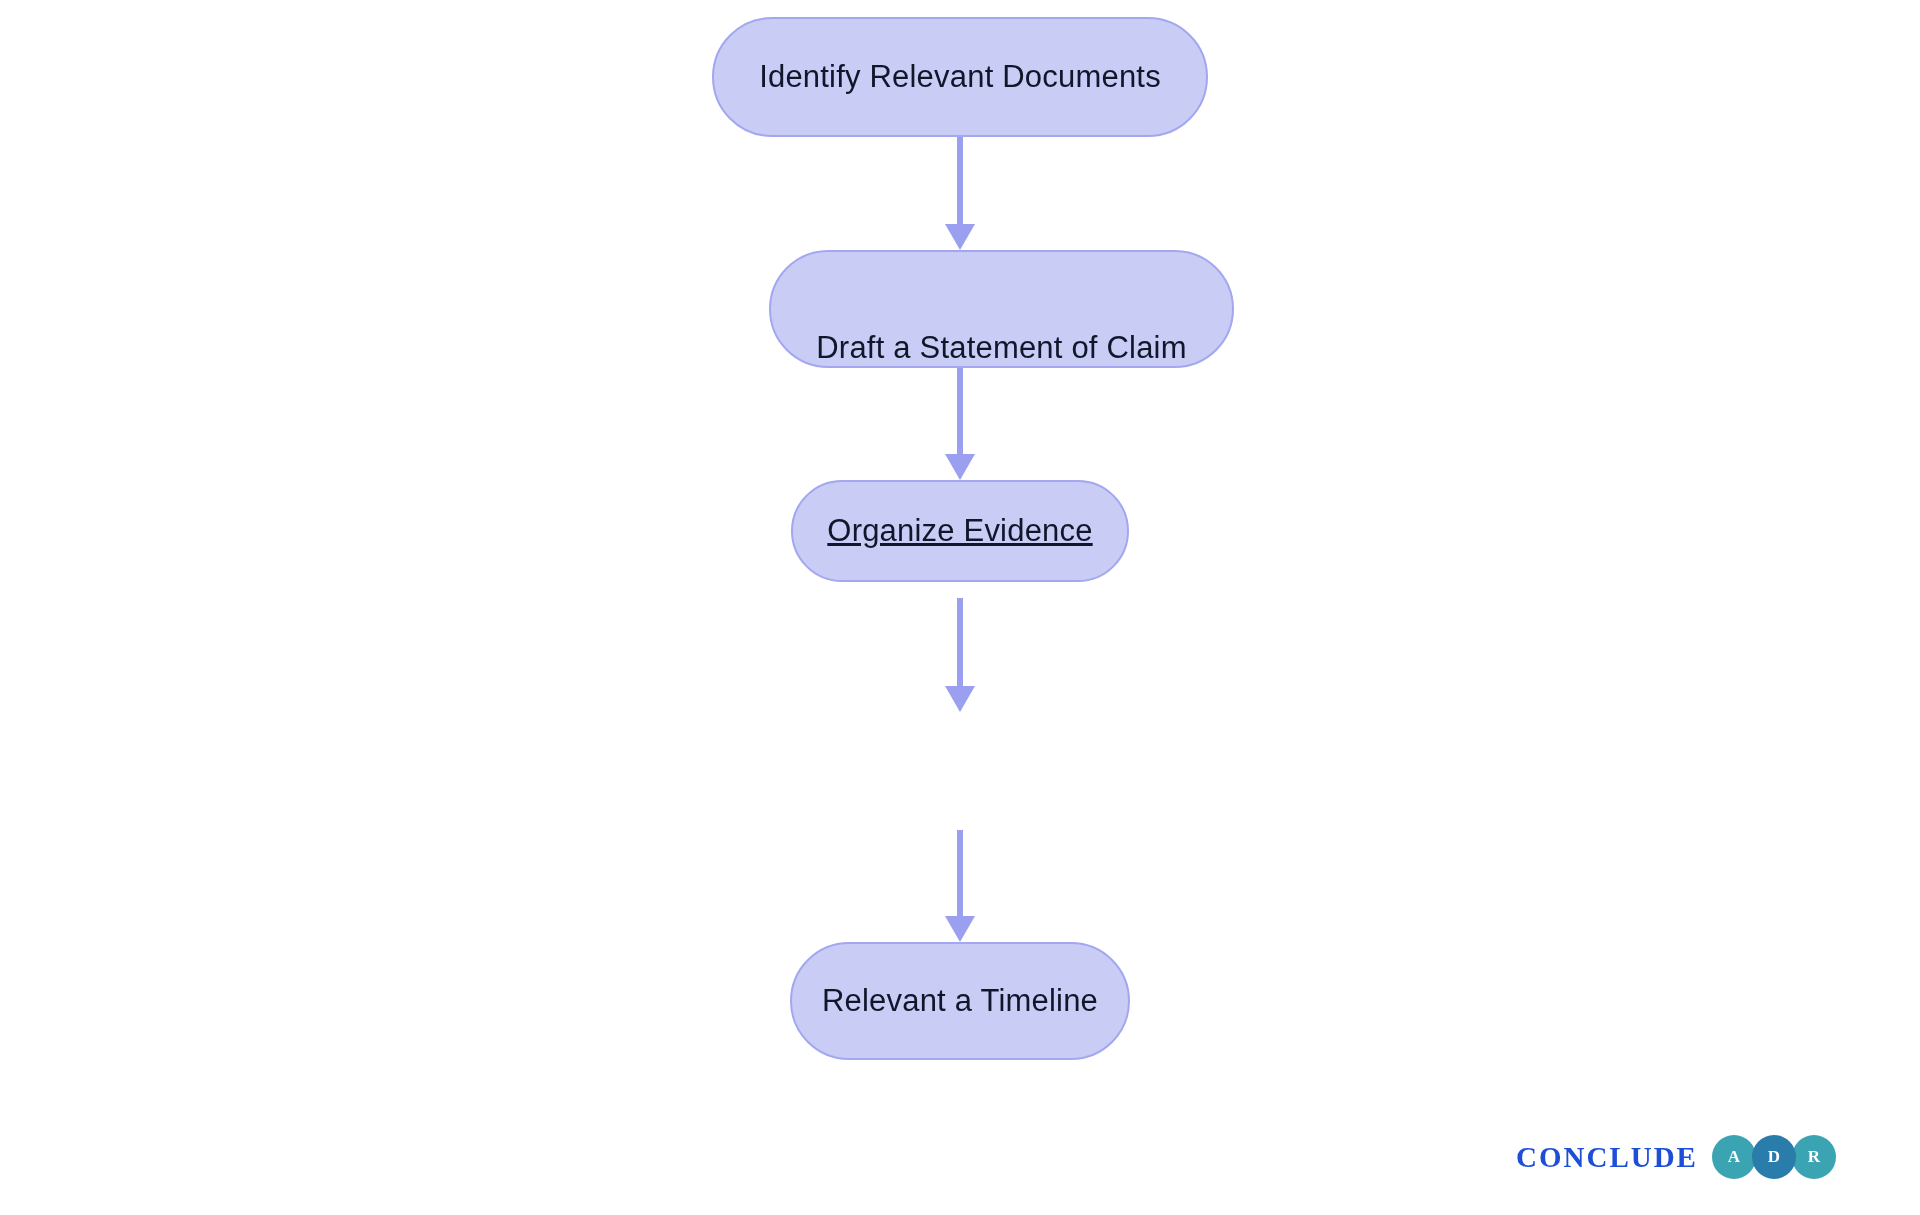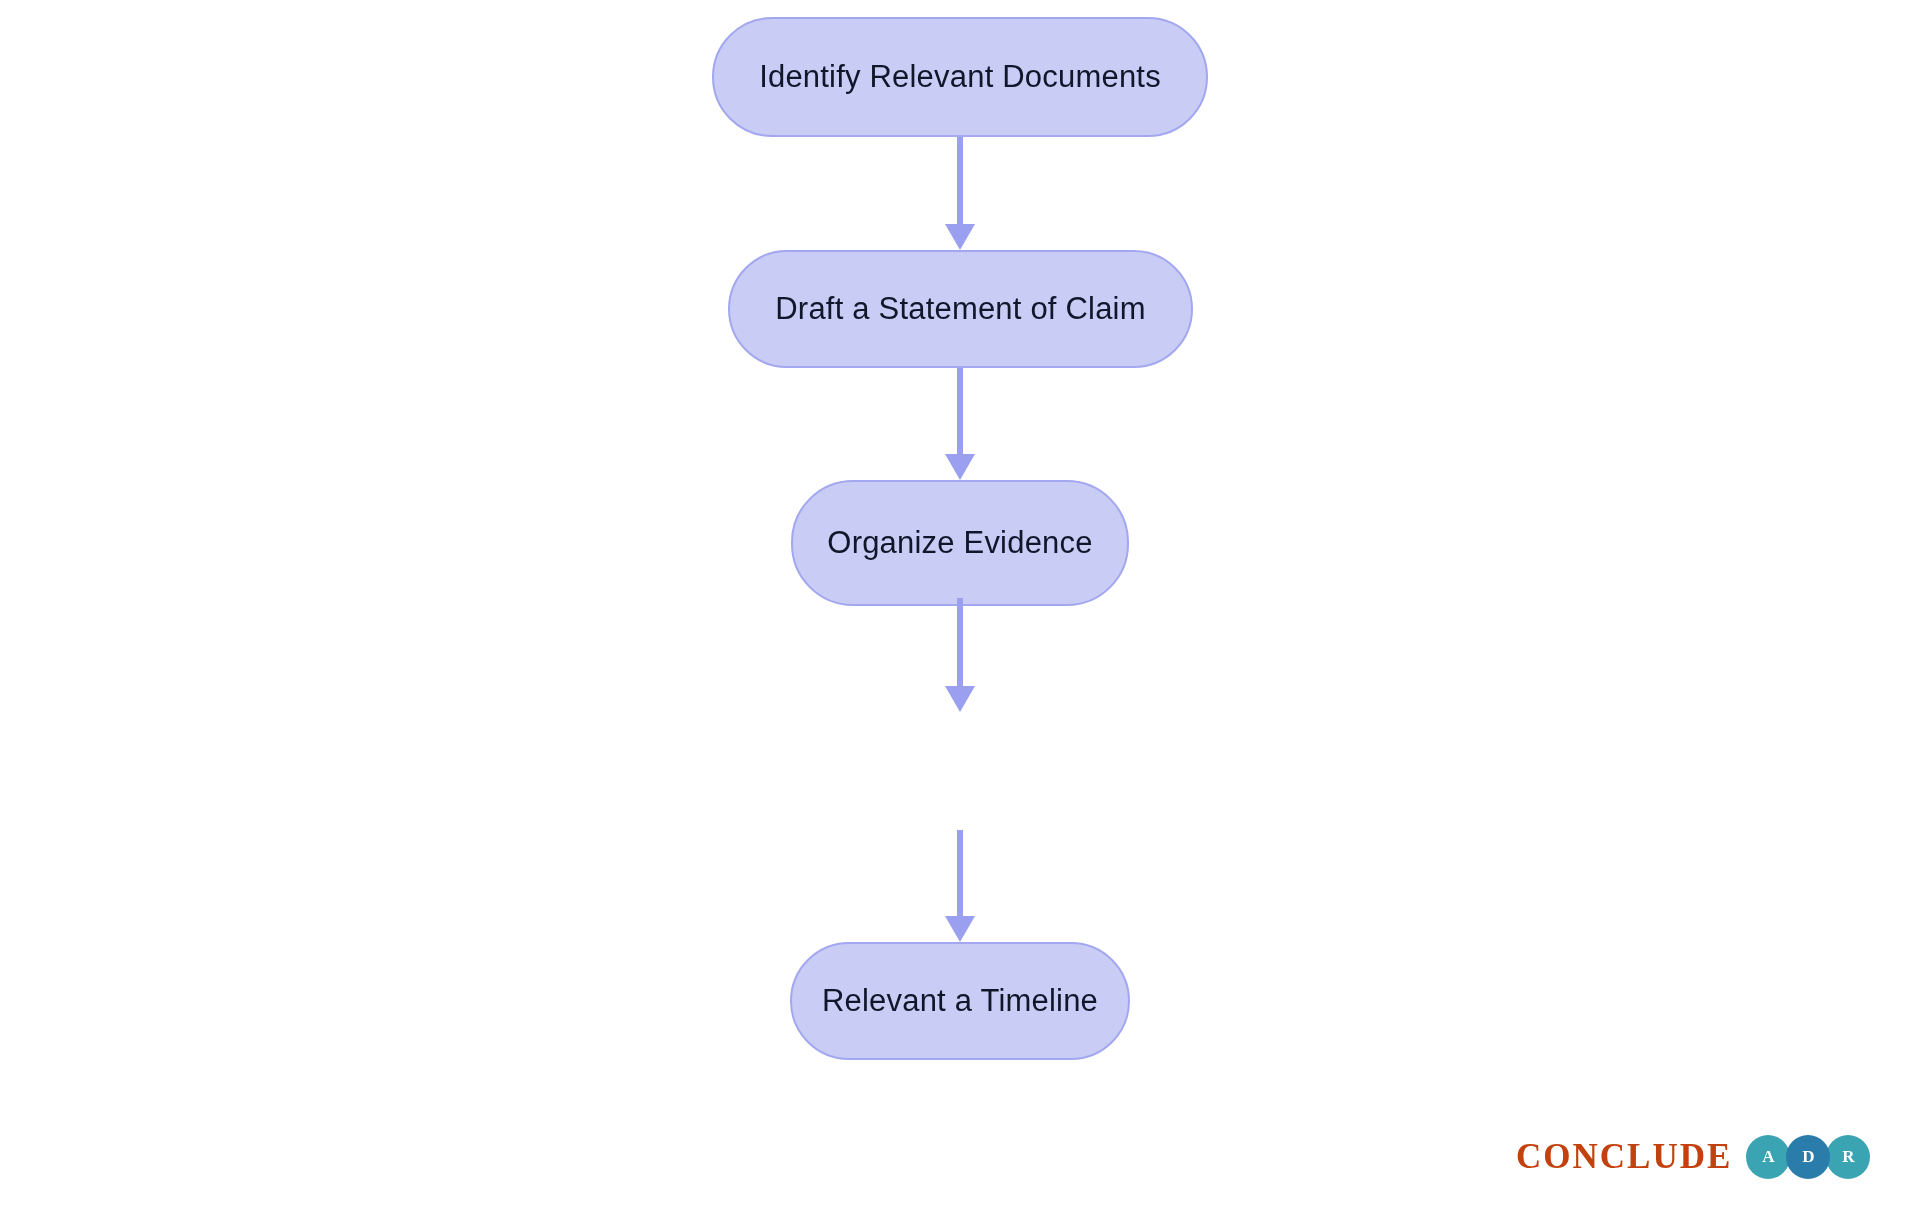--- a/index.html
+++ b/index.html
@@ -27,22 +27,22 @@
     align-items: center;
     justify-content: center;
     color: #0f172a;
     font-size: 31px;
     font-weight: 400;
     letter-spacing: 0.2px;
     text-align: center;
     white-space: nowrap;
   }
   .n1 { left: 712px; top: 17px;  width: 496px; height: 120px; }
-  .n2 { left: 728px; top: 250px; width: 465px; height: 118px; }
-  .n3 { left: 791px; top: 480px; width: 338px; height: 126px; }
+  .n2 { left: 769px; top: 250px; width: 465px; height: 118px; align-items: flex-end; }
+  .n3 { left: 791px; top: 480px; width: 338px; height: 102px; text-decoration: underline; }
   .n4 { left: 728px; top: 712px; width: 465px; height: 118px; }
   .n5 { left: 790px; top: 942px; width: 340px; height: 118px; }
 
   
   .edge-line {
     position: absolute;
     left: 957px;
     width: 6px;
     background: #9aa0ef;
   }
@@ -69,23 +69,23 @@
     position: absolute;
     left: 1516px;
     top: 1135px;
     height: 44px;
     display: flex;
     align-items: center;
   }
   .wordmark {
     font-family: "Liberation Serif", serif;
     font-weight: 700;
-    font-size: 35px;
+    font-size: 29px;
     letter-spacing: 2px;
-    color: #c2410c;
+    color: #1d4ed8;
     margin-right: 14px;
     line-height: 44px;
   }
   .badge {
     position: relative;
     width: 146px;
     height: 44px;
   }
   .badge-circle {
     position: absolute;

